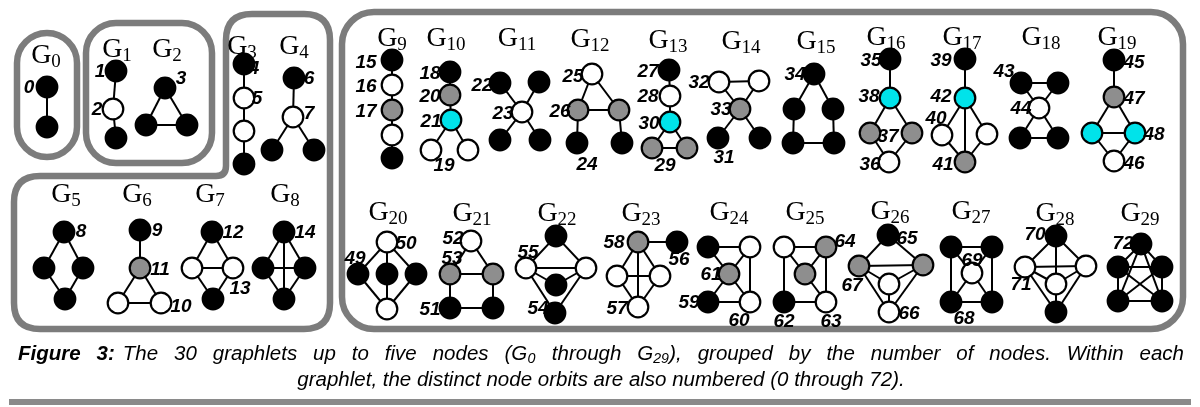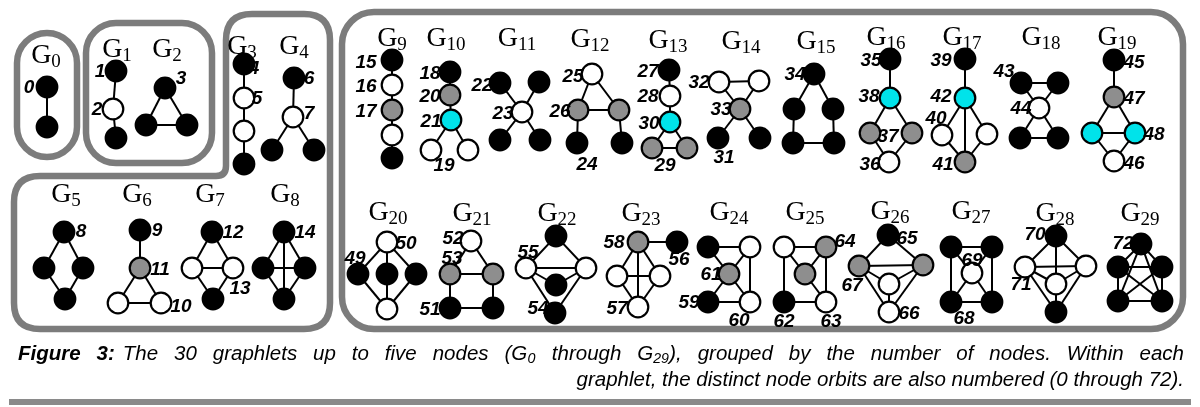--- a/index.html
+++ b/index.html
@@ -3,21 +3,21 @@
 <meta charset="utf-8">
 <style>
   html,body{margin:0;padding:0;background:#fff;}
   .page{position:relative;width:1200px;height:407px;background:#ffffff;overflow:hidden;
         font-family:"Liberation Sans","DejaVu Sans",sans-serif;}
   #fig{position:absolute;left:0;top:0;}
   .caption{position:absolute;left:18px;top:340px;width:1166px;color:#000;
            font:italic 20.5px "Liberation Sans","DejaVu Sans",sans-serif;line-height:26px;}
   .cap-l1{text-align:justify;text-align-last:justify;}
   .cap-prefix{font-weight:bold;font-style:italic;padding-right:8px;}
-  .cap-l2{text-align:right;}
+  .cap-l2{text-align:center;}
   .bottom-rule{position:absolute;left:9px;top:399px;width:1182px;height:6px;background:#8a8a8a;}
 </style>
 </head>
 <body>
 
 <div class="page">
   <svg id="fig" width="1200" height="340" viewBox="0 0 1200 340">
       <rect fill="none" stroke="#7c7c7c" stroke-width="6.5" x="17" y="33" width="60" height="124" rx="30" ry="30"></rect>
       <rect fill="none" stroke="#7c7c7c" stroke-width="6.5" x="86" y="23" width="126" height="140" rx="30" ry="30"></rect>
       <path fill="none" stroke="#7c7c7c" stroke-width="6.5" d="M252 14 L304 14 Q330 14 330 40 L330 303 Q330 329 304 329 L40 329 Q14 329 14 303 L14 202 Q14 176 40 176 L216 176 Q226 176 226 166 L226 40 Q226 14 252 14 Z" stroke-linejoin="round"></path>

